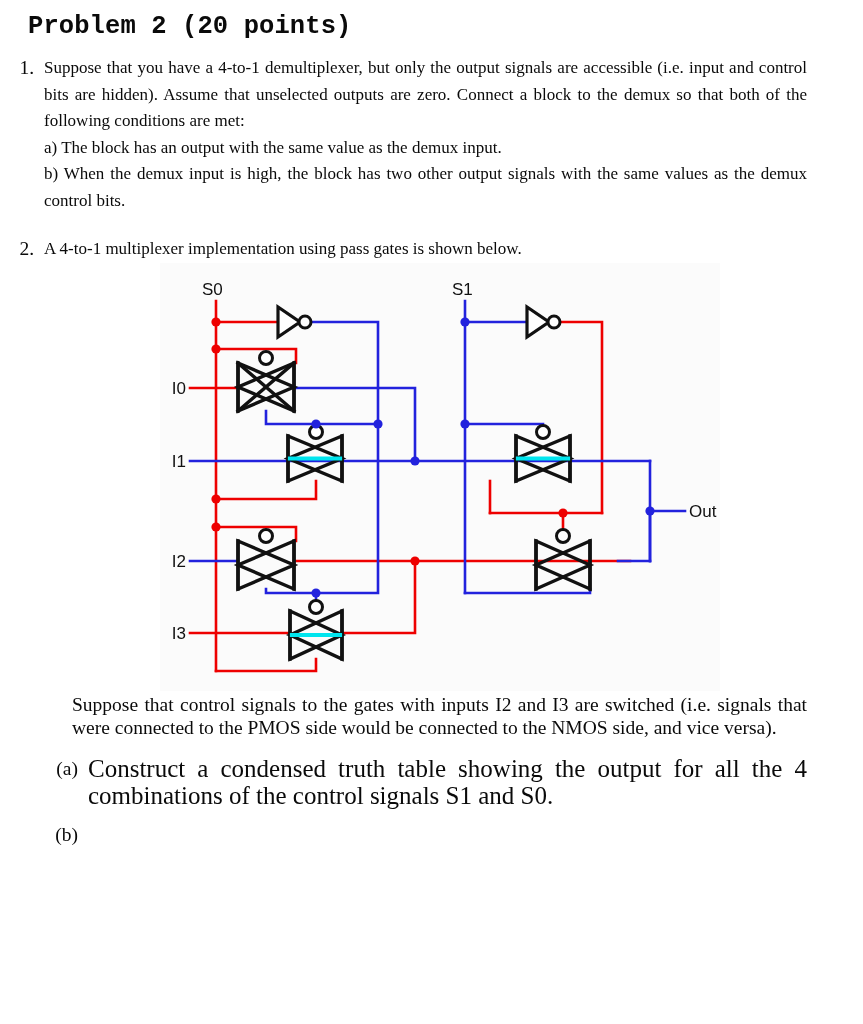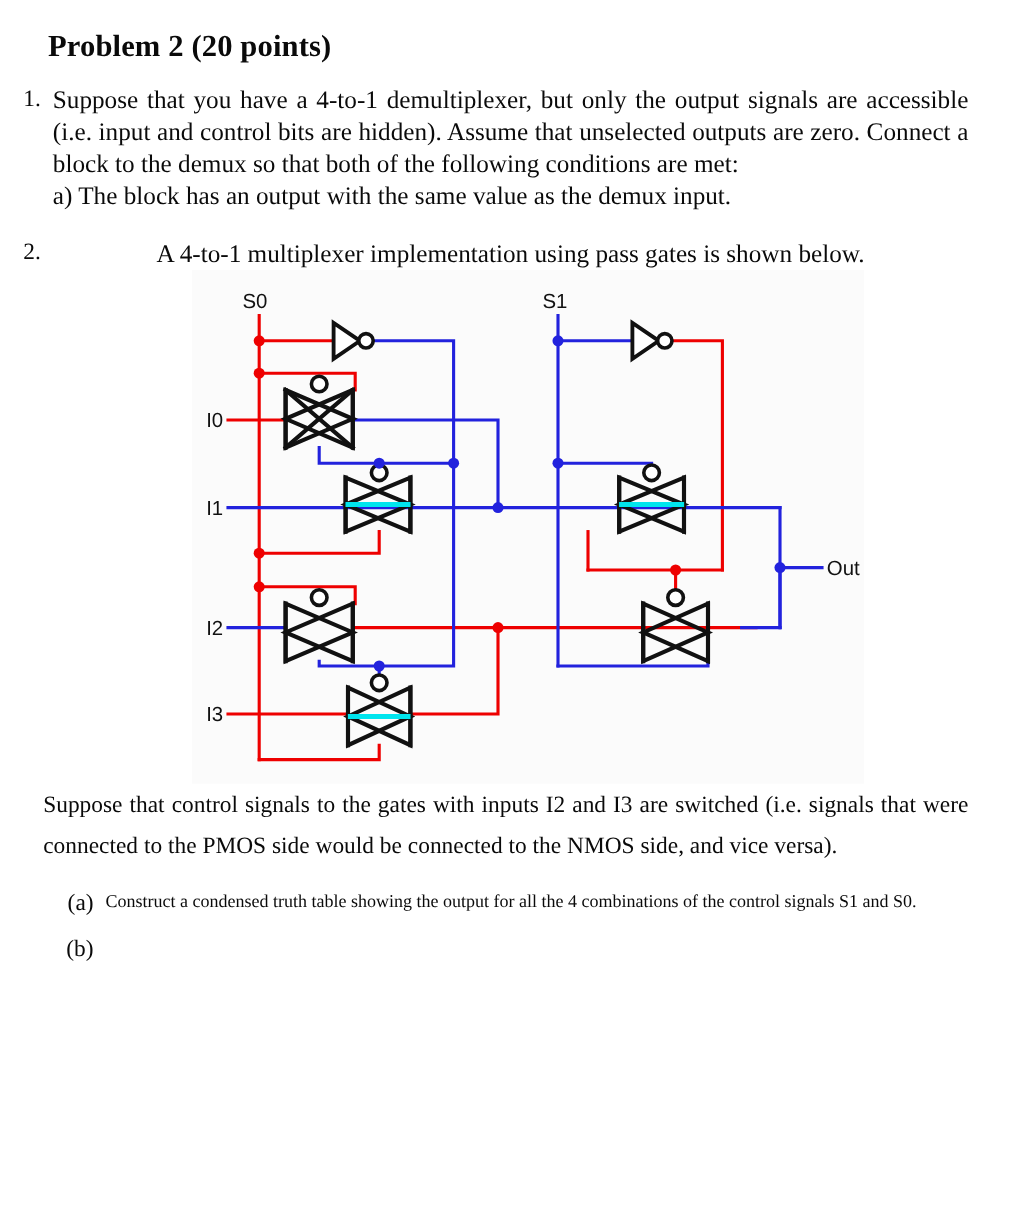--- a/index.html
+++ b/index.html
@@ -19,23 +19,24 @@
   .page {
     width: 863px;
     height: 1024px;
     position: relative;
     box-sizing: border-box;
     padding: 0;
   }
   h1.problem-title {
     font-size: 25.5px;
     font-weight: bold;
-    margin: 16px;
+    margin: 4px;
     padding: 8px 0 0 24px;
     letter-spacing: 0.1px;
+    font-family: Liberation Mono, monospace;
   }
   .list {
     margin: 0;
     padding: 0;
   }
   .numbered-item {
     display: flex;
     align-items: flex-start;
     margin-top: 14px;
     padding-right: 56px;
@@ -44,30 +45,30 @@
     width: 44px;
     min-width: 44px;
     text-align: right;
     padding-right: 10px;
     font-size: 19.5px;
     line-height: 26.5px;
     box-sizing: border-box;
   }
   .numbered-item .body {
     flex: 1;
-    font-size: 21px;
+    font-size: 17px;
     line-height: 26.5px;
   }
   .just {
     text-align: justify;
     text-justify: inter-word;
     margin: 0;
   }
   .just.last, .nojust {
-    text-align: center;
+    text-align: left;
     margin: 0;
   }
   
   .sub-line {
     text-align: justify;
     text-justify: inter-word;
     margin: 0;
     font-family: Liberation Serif, serif;
   }
   .sub-line.last {
@@ -81,23 +82,23 @@
     height: 430px;
     margin: 0;
   }
   .figure svg {
     display: block;
   }
 
   
   .after-fig {
     margin: 0;
-    padding: 0 56px 0 36px;
+    padding: 0 56px 0 72px;
     font-size: 19.5px;
-    line-height: 34px;
+    line-height: 23px;
     text-align: justify;
     text-justify: inter-word;
   }
   .lettered-list {
     margin-top: 16px;
     padding: 0;
   }
   .lettered-item {
     display: flex;
     align-items: flex-start;
@@ -108,21 +109,21 @@
     width: 88px;
     min-width: 88px;
     text-align: right;
     padding-right: 10px;
     font-size: 19.5px;
     line-height: 27px;
     box-sizing: border-box;
   }
   .lettered-item .body {
     flex: 1;
-    font-size: 15px;
+    font-size: 25px;
     line-height: 27px;
   }
   .fig-label {
     font-family: "Liberation Sans", "DejaVu Sans", sans-serif;
     font-size: 17px;
     fill: #111111;
   }
 </style>
 </head>
 <body>
@@ -131,20 +132,21 @@
 
   <h1 class="problem-title">Problem 2 (20 points)</h1>
 
   <div class="list">
 
     <div class="numbered-item">
       <div class="marker">1.</div>
       <div class="body">
         <p class="just">Suppose that you have a 4-to-1 demultiplexer, but only the output signals are accessible (i.e. input and control bits are hidden). Assume that unselected outputs are zero. Connect a block to the demux so that both of the following conditions are met:</p>
         <p class="sub-line last">a) The block has an output with the same value as the demux input.</p>
+        <p class="sub-line">b) When the demux input is high, the block has two other output signals with the same values as the demux control bits.</p>
       </div>
     </div>
 
     <div class="numbered-item" style="margin-top:22px;">
       <div class="marker">2.</div>
       <div class="body">
         <p class="nojust">A 4-to-1 multiplexer implementation using pass gates is shown below.</p>
       </div>
     </div>
 

